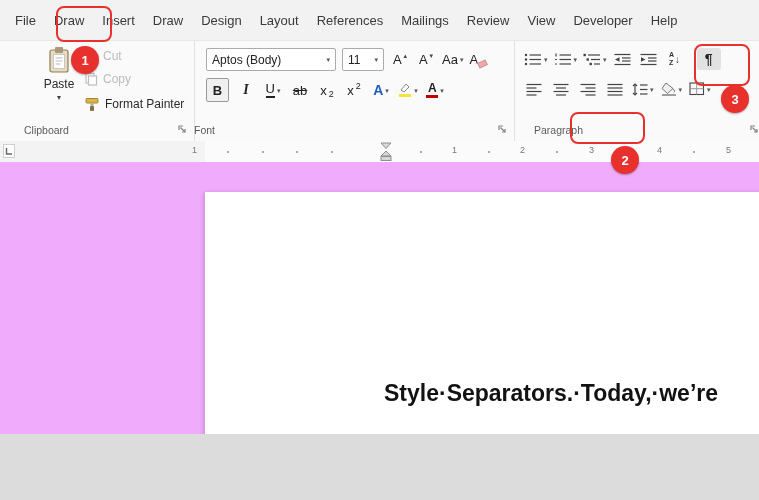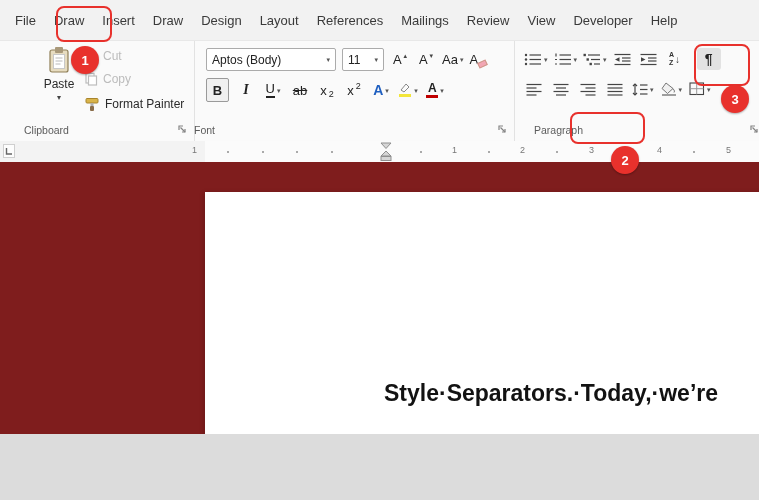--- a/index.html
+++ b/index.html
@@ -60,21 +60,21 @@
 
   
   .ruler{position:absolute;top:141px;left:0;right:0;height:21px;background:#f3f3f3;}
   .ruler-page{position:absolute;left:205px;right:0;top:0;height:100%;background:#fbfbfb;}
   .ruler-num{position:absolute;top:4px;font-size:9px;color:#777;}
   .ruler-dot{position:absolute;top:10px;width:2px;height:2px;border-radius:50%;background:#8f8f8f;}
   .indent-marker{position:absolute;left:379px;top:1px;}
   .tab-selector{position:absolute;left:3px;top:3px;}
 
   
-  .doc{position:absolute;top:162px;left:0;right:0;bottom:0;background:#7f1d1d;}
+  .doc{position:absolute;top:162px;left:0;right:0;bottom:0;background:#f0abfc;}
   .page{position:absolute;left:205px;top:30px;width:570px;height:330px;background:#fff;box-shadow:-1px 1px 5px rgba(0,0,0,.18);}
   .doc-heading{position:absolute;left:179px;top:188px;font-size:23px;font-weight:700;color:#121212;white-space:nowrap;}
   .doc-pilcrow{position:absolute;left:187px;top:252px;font-size:21px;font-weight:700;color:#1c1c1c;}
 
   
   .annot-box{position:absolute;border:2.5px solid #e8312c;border-radius:8px;z-index:99;pointer-events:none;}
   .box-home{left:56px;top:6px;width:52px;height:32px;}
   .box-pilcrow{left:694px;top:44px;width:52px;height:38px;}
   .box-paralabel{left:570px;top:112px;width:71px;height:28px;}
   .box-docpilcrow{left:366px;top:437px;width:61px;height:43px;}

